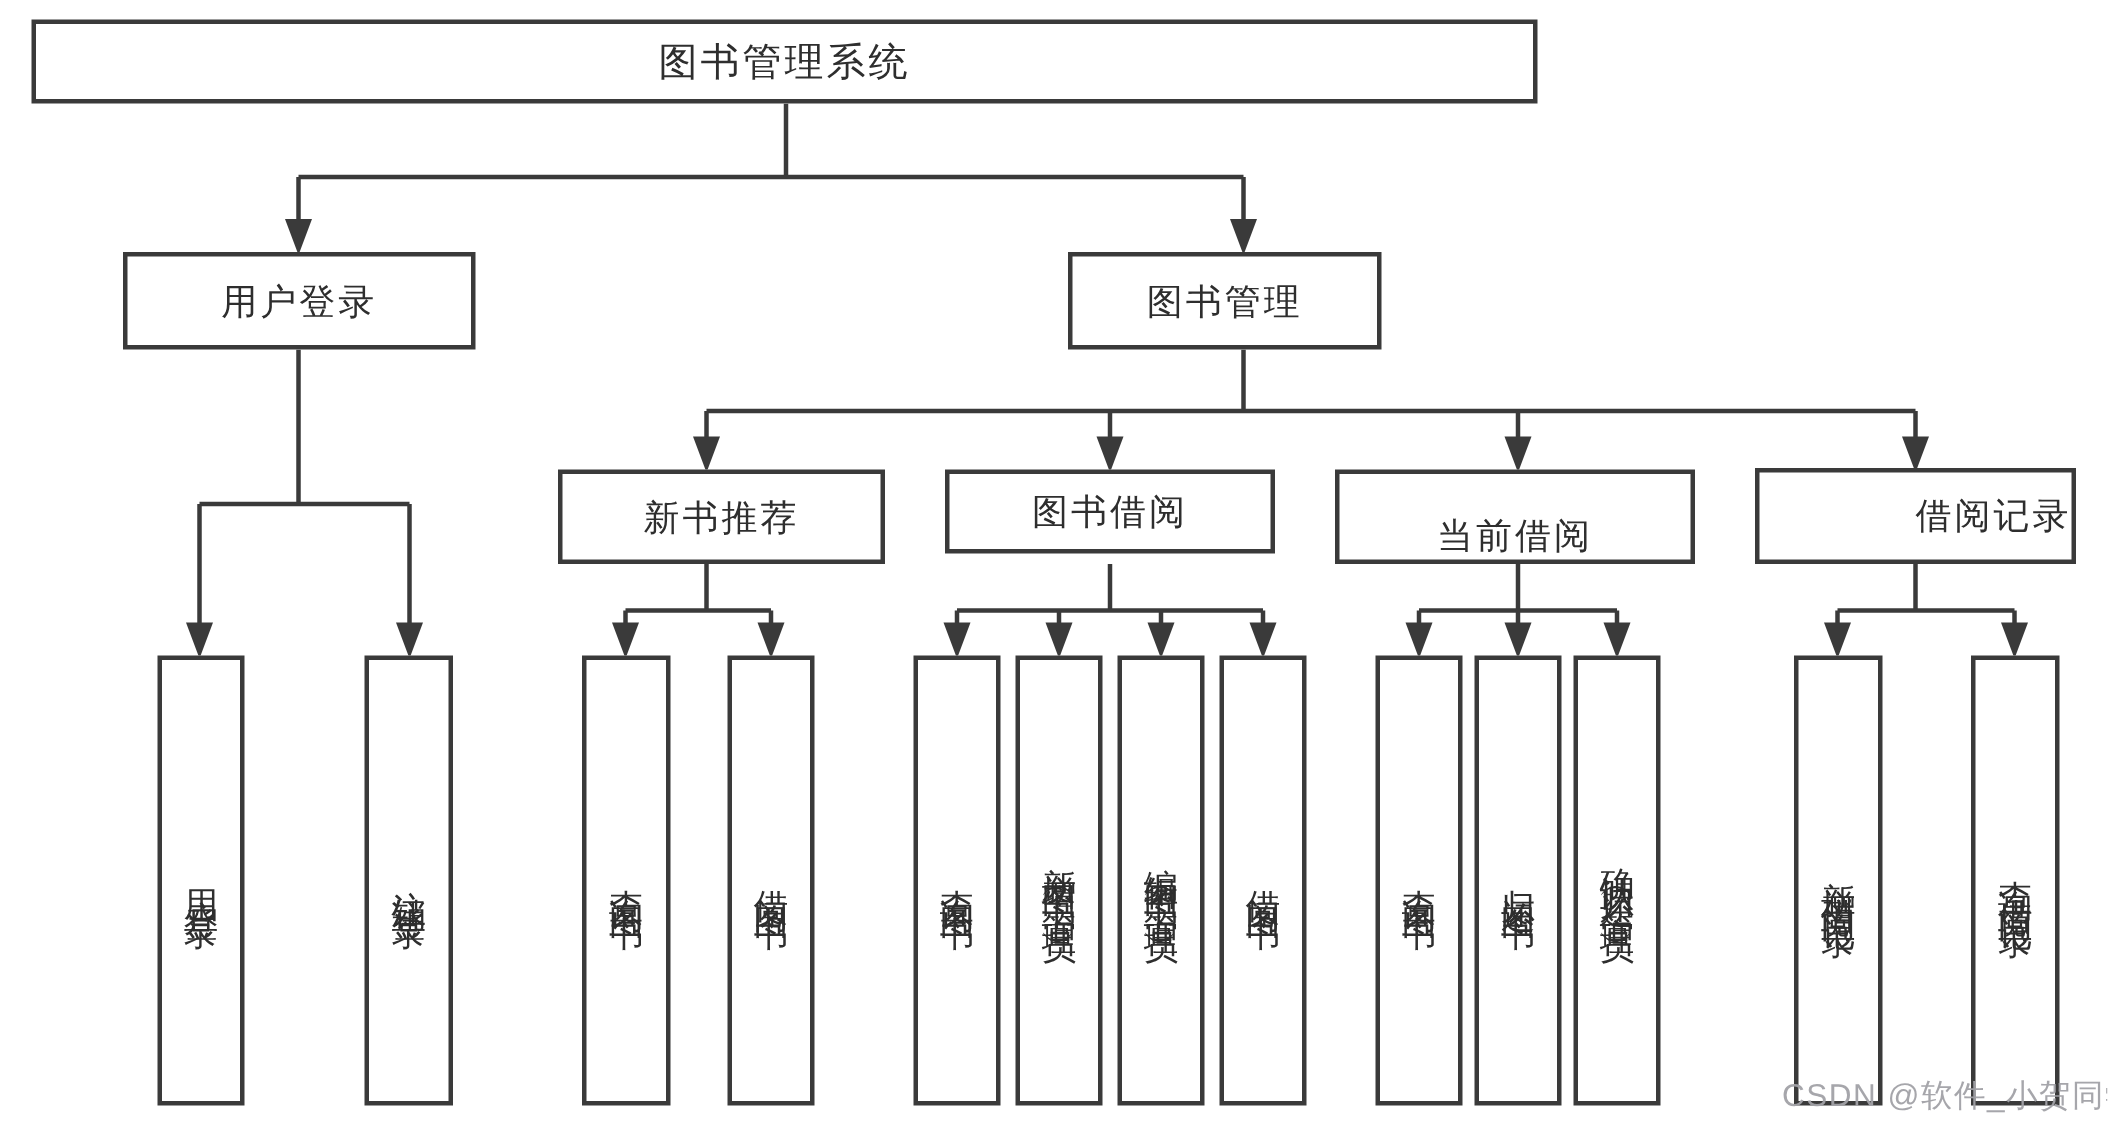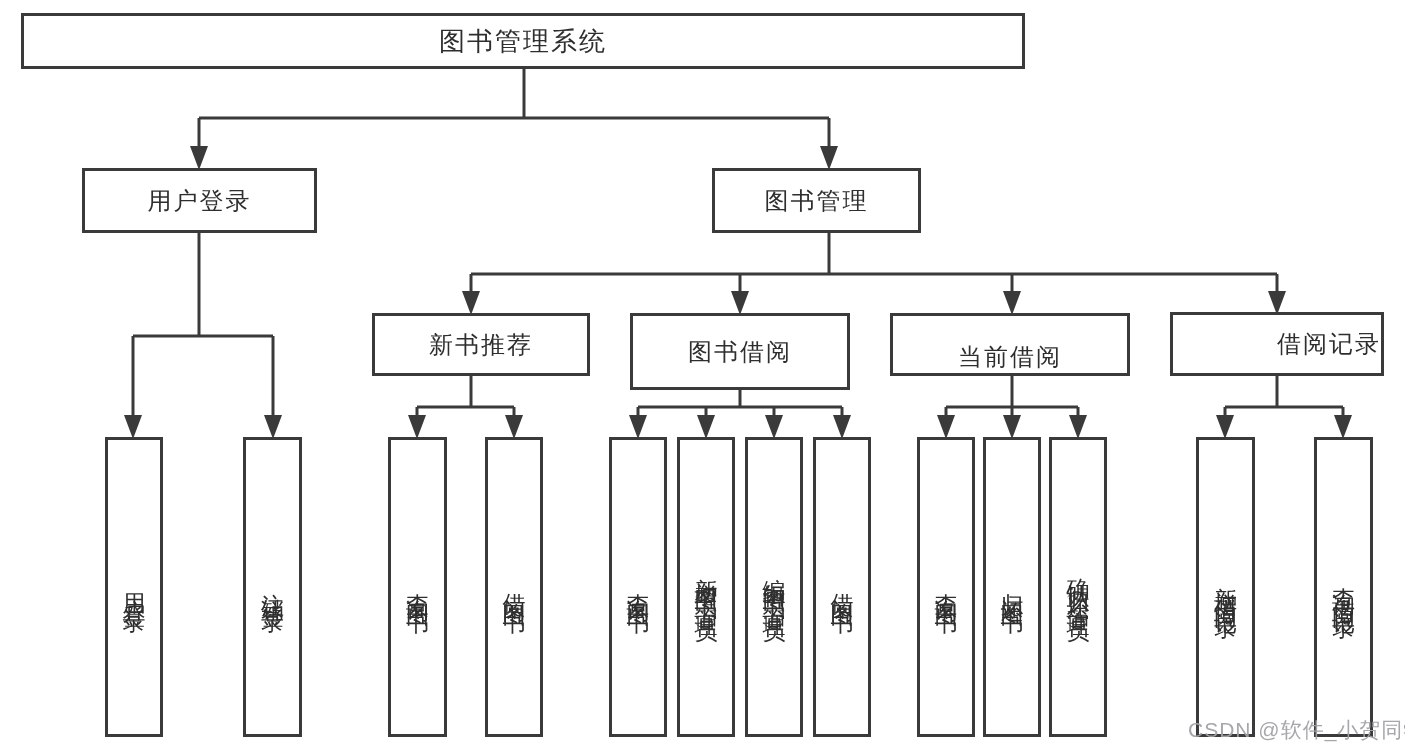--- a/index.html
+++ b/index.html
@@ -135,21 +135,21 @@
   <div class="node hnode" style="left:82px; top:168px; width:235px; height:65px;">
     <span>用户登录</span>
   </div>
   <div class="node hnode" style="left:712px; top:168px; width:209px; height:65px;">
     <span>图书管理</span>
   </div>
 
   <div class="node hnode" style="left:372px; top:313px; width:218px; height:63px;">
     <span>新书推荐</span>
   </div>
-  <div class="node hnode" style="left:630px; top:313px; width:220px; height:77px;">
+  <div class="node hnode" style="left:630px; top:313px; width:220px; height:56px;">
     <span>图书借阅</span>
   </div>
   <div class="node hnode" style="left:890px; top:313px; width:240px; height:63px;align-items:flex-end;">
     <span>当前借阅</span>
   </div>
   <div class="node hnode" style="left:1170px; top:312px; width:214px; height:64px;justify-content:flex-end;">
     <span>借阅记录</span>
   </div>
 
   <div class="node leaf" style="left:105px; top:437px; width:58px; height:300px;">

